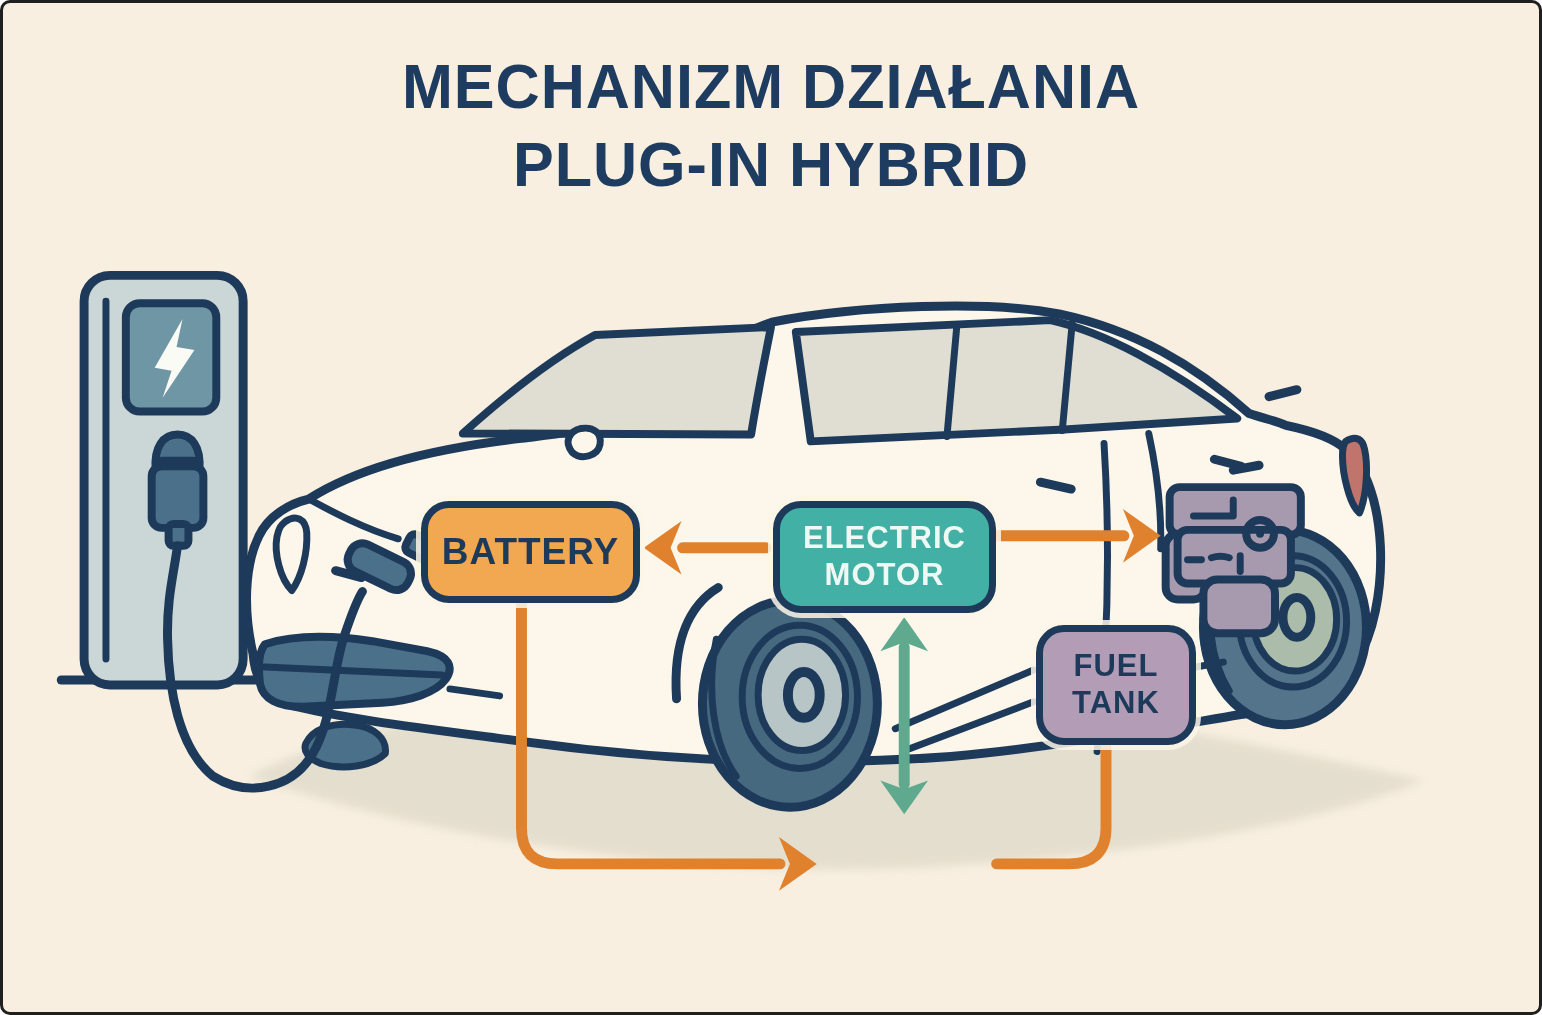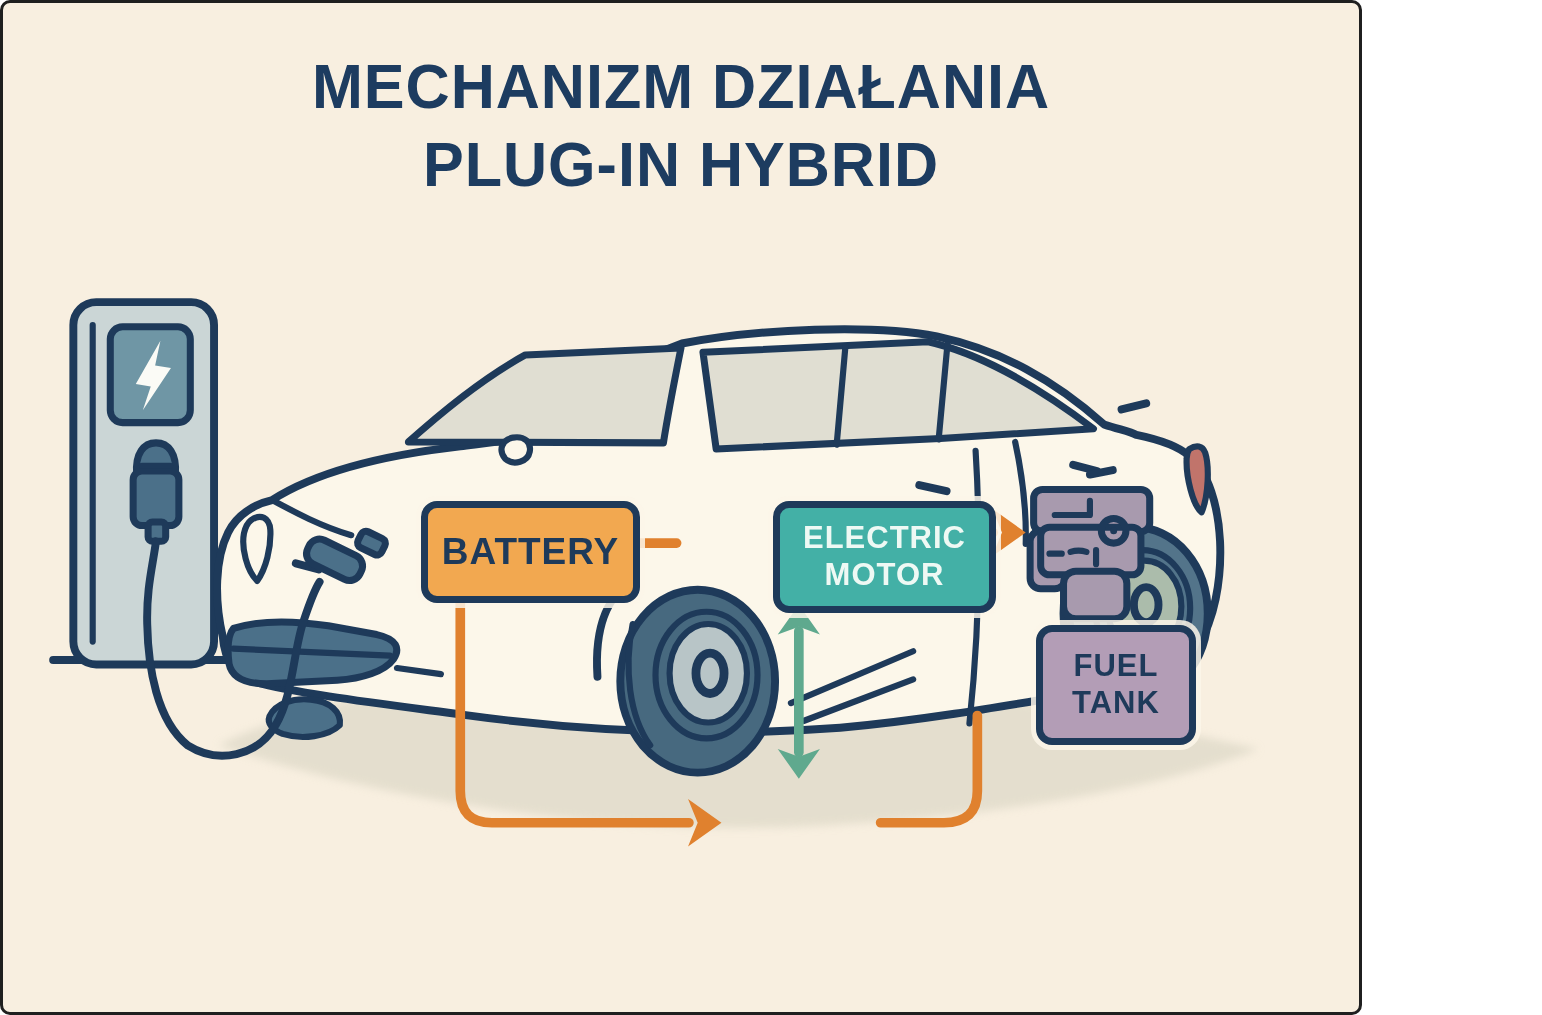--- a/index.html
+++ b/index.html
@@ -1,17 +1,17 @@
 <!DOCTYPE html>
 <html style="--bg: #f8efe0; --frame: #1f1f1f; --navy: #1e3a5a; --title: #1d3c60; --body: #fcf7ea; --glass: #e0ded2; --slate: #4b7089; --station: #cbd6d6; --screen: #6f96a5; --engine-gray: #a89aae; --tire-front: #47697f; --tire-rear: #53748a; --hub-front: #b8c5c7; --hub-rear: #abbcab; --taillight: #c1746b; --shadow: #ded9c8; --orange: #e0812e; --green: #5fa98e; --box-battery: #f2a850; --box-motor: #43b0a6; --box-fuel: #b39db6; --box-engine: #4fa88c; --text-light: #eef9f4; --bolt: #fbfbf6;"><head>
 <meta charset="utf-8">
 <style>
   html,body{margin:0;padding:0;background:#fff;}
   .cv{
-    position:relative;width:1362px;height:1015px;box-sizing:border-box;
+    position:relative;width:1542px;height:1015px;box-sizing:border-box;
     background:var(--bg);border:3px solid var(--frame);border-radius:10px;
     overflow:hidden;font-family:"Liberation Sans",sans-serif;
   }
   svg.art{position:absolute;left:0;top:0;width:100%;height:100%;}
 
   
   .ln{fill:none;stroke:var(--navy);stroke-width:9;stroke-linecap:round;stroke-linejoin:round}
   .ln7{fill:none;stroke:var(--navy);stroke-width:7;stroke-linecap:round;stroke-linejoin:round}
   .sN{stroke:var(--navy);stroke-linejoin:round;stroke-linecap:round}
   .fBody{fill:var(--body)}
@@ -24,21 +24,21 @@
 
   .title{
     position:absolute;left:0;right:0;top:44px;text-align:center;
     color:var(--title);font-weight:bold;font-size:63px;line-height:1.24;
     letter-spacing:1px;transform:scaleX(.97);
   }
   .title span{display:block}
 
   .box{
     position:absolute;box-sizing:border-box;border:7px solid var(--navy);
-    border-radius:16px;display:flex;flex-direction:column;align-items:center;
+    border-radius:28px;display:flex;flex-direction:column;align-items:center;
     justify-content:center;font-weight:bold;letter-spacing:1px;text-align:center;
     box-shadow:0 0 0 5px rgba(251,246,233,.85);
   }
   #box-battery{left:418px;top:498px;width:219px;height:102px;background:var(--box-battery);color:var(--navy);font-size:37px}
   #box-motor{left:770px;top:498px;width:223px;height:112px;background:var(--box-motor);color:var(--text-light);font-size:31px;line-height:1.18}
   #box-fuel{left:1033px;top:622px;width:160px;height:120px;background:var(--box-fuel);color:var(--navy);font-size:31px;line-height:1.18}
   #box-engine{left:823px;top:820px;width:174px;height:92px;background:var(--box-engine);color:var(--text-light);font-size:33px}
 </style>
 </head>
 <body>

